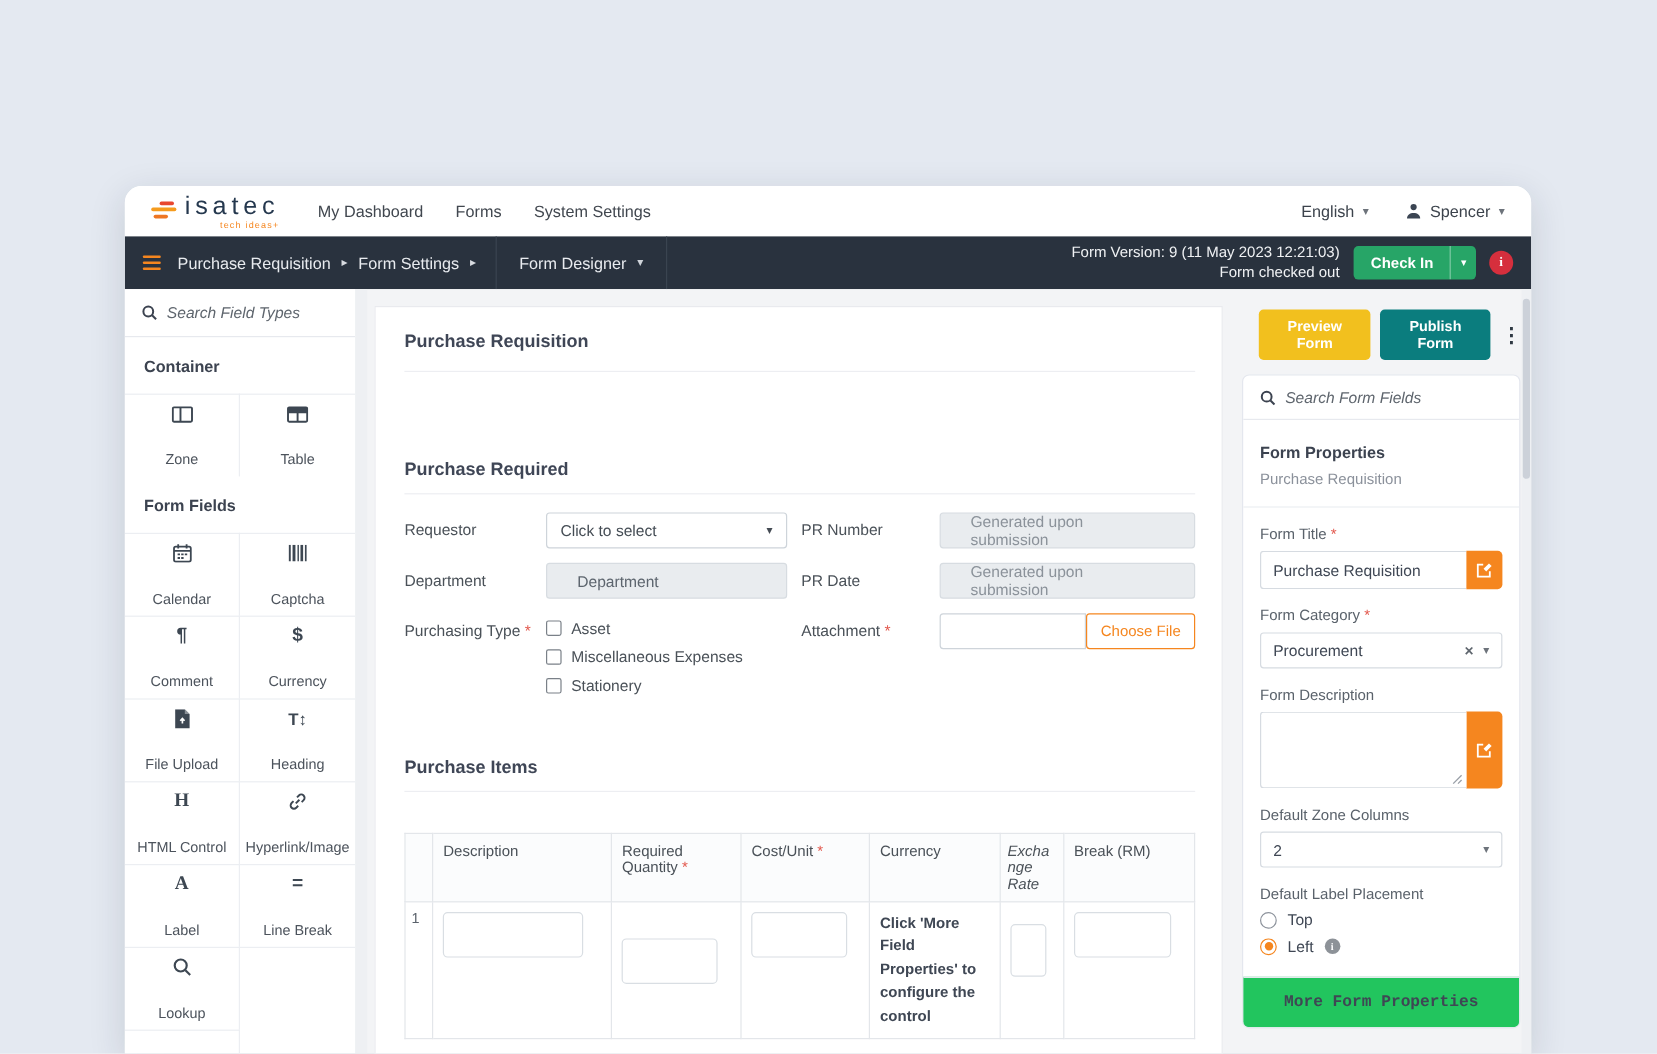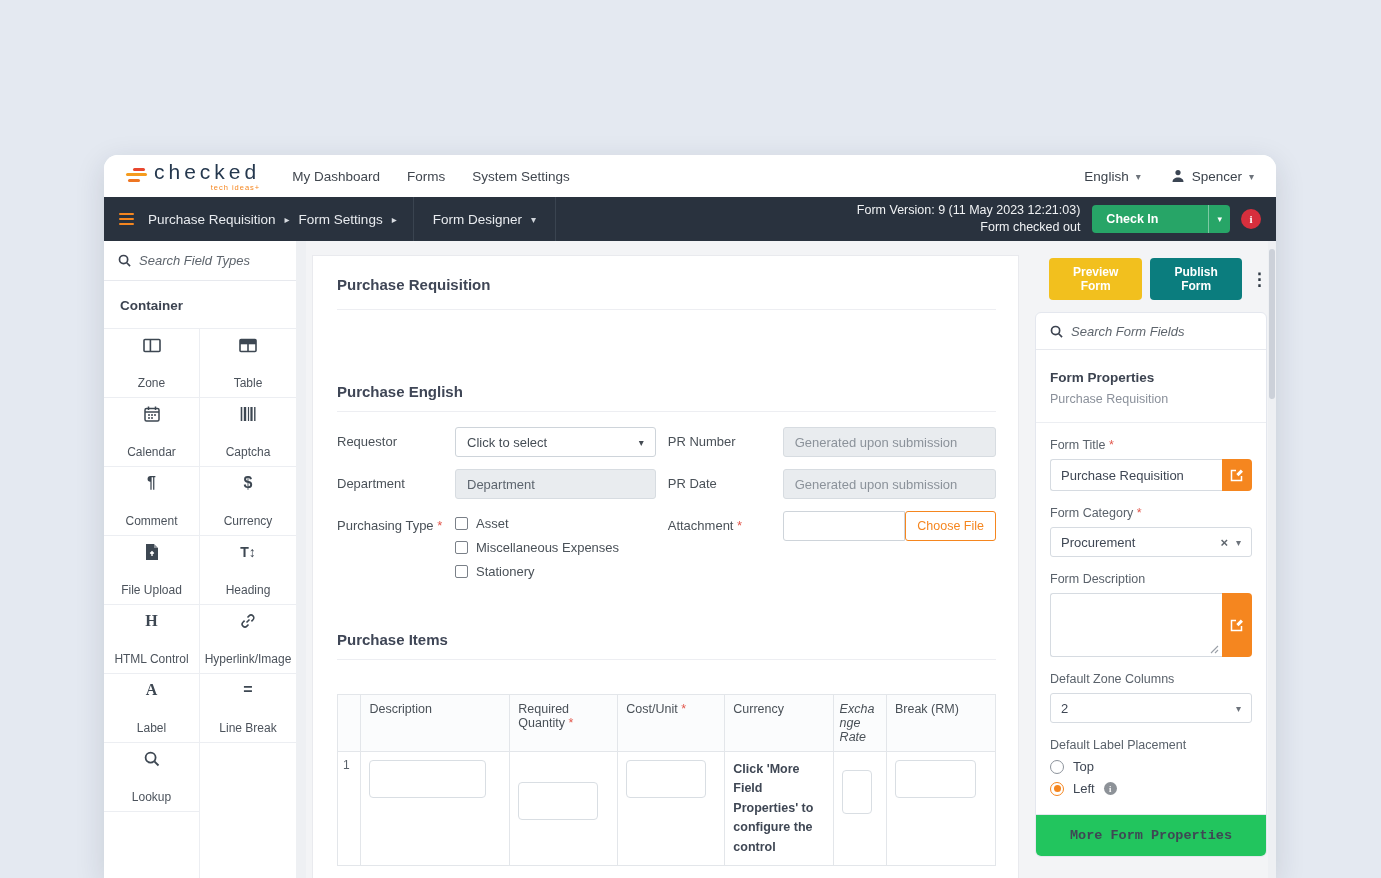--- a/index.html
+++ b/index.html
@@ -34,21 +34,21 @@
   
   .darkbar { height:44px; flex:none; background:#29323e; display:flex; align-items:stretch; color:#e8ebef; }
   .burger { display:flex; flex-direction:column; gap:2.5px; justify-content:center; padding:0 0 0 15px; cursor:pointer; }
   .burger i { width:15px; height:2.5px; background:var(--orange); border-radius:1px; }
   .crumbs { display:flex; align-items:center; gap:9px; padding:0 16px 0 14px; font-size:13.5px; }
   .crumb { cursor:pointer; }
   .crumb-caret { font-size:10px; color:#d8dce1; }
   .view-seg { display:flex; align-items:center; gap:9px; padding:0 19px; border-left:1px solid #3a4450; border-right:1px solid #3a4450; font-size:13.5px; cursor:pointer; }
   .darkbar-right { margin-left:auto; display:flex; align-items:center; }
   .version { text-align:right; font-size:12.5px; line-height:1.4; color:#f0f2f4; margin-right:12px; }
-  .checkin { display:flex; background:var(--green); border-radius:4px; overflow:hidden; cursor:pointer;gap:36px; }
+  .checkin { display:flex; background:var(--green); border-radius:4px; overflow:hidden; cursor:pointer; }
   .checkin-main { padding:7px 14px; font-size:12.5px; font-weight:bold; color:#fff; }
   .checkin-caret { display:flex; align-items:center; padding:0 8px; border-left:1px solid rgba(255,255,255,.4); color:#fff; font-size:9px; }
   .info-circ { width:20px; height:20px; border-radius:50%; background:var(--red); color:#fff; font-weight:bold; font-size:11px; font-family:"Liberation Serif", serif; display:flex; align-items:center; justify-content:center; margin:0 15px 0 11px; cursor:pointer; }
 
   
   .app-body { flex:1; display:flex; min-height:0; background:#f3f4f6; }
 
   
   .fields-panel { width:192px; flex:none; background:#fff; overflow:hidden; }
   .search-row { height:40px; display:flex; align-items:center; gap:8px; padding:0 14px; border-bottom:1px solid #e7e9ee; }
@@ -74,21 +74,21 @@
   .zone-gap { height:73px; }
   .sec-head { font-size:15px; font-weight:bold; color:#3f4656; }
   .sec-head + .hr { margin-top:11px; }
   .f-grid { display:grid; grid-template-columns:1fr 1.03fr; column-gap:12px; row-gap:12px; margin-top:15px; }
   .f-row { display:flex; align-items:flex-start; }
   .f-label { width:118px; flex:none; font-size:13px; color:#4a5158; padding-top:7px; }
   .req { color:#e2574c; }
   .ctl { flex:1; min-width:0; }
   .select-box { height:30px; border:1px solid #ced4da; border-radius:3px; background:#fff; display:flex; align-items:center; padding:11px 11px; font-size:13px; color:#454d55; cursor:pointer; }
   .select-box .caret { margin-left:auto; color:#444b53; }
-  .dis-input { height:30px; border:1px solid #d7dce1; border-radius:3px; background:#e9ecef; display:flex; align-items:center; padding:0 11px; font-size:13px; }
+  .dis-input { height:30px; border:1px solid #d7dce1; border-radius:3px; background:#e9ecef; display:flex; align-items:center; padding:0 25px; font-size:13px; }
   .dis-dark { color:#5d656e; }
   .dis-light { color:#8b929a; }
   .cb-stack { display:flex; flex-direction:column; gap:9px; padding-top:5px; }
   .cb-row { display:flex; align-items:center; gap:8px; }
   .cb-box { width:13px; height:13px; border:1px solid #7a8088; border-radius:2px; background:#fff; cursor:pointer; flex:none; }
   .cb-label { font-size:13px; color:#4a5158; }
   .file-ctl { display:flex; height:30px; }
   .file-well { flex:1; border:1px solid #ced4da; border-radius:3px 0 0 3px; background:#fff; }
   .choose-file { border:1px solid var(--orange); border-radius:3px; background:#fff; color:var(--orange); font-size:12.5px; display:flex; align-items:center; padding:0 11px; cursor:pointer; }
 
@@ -144,21 +144,21 @@
 <div class="window">
 
   <header class="topnav">
     <div class="logo">
       <span class="logo-bars">
           <i></i>
           <i></i>
           <i></i>
         </span>
       <span class="logo-txt">
-        <span class="logo-name">checked</span>
+        <span class="logo-name">isatec</span>
         <span class="logo-tag">tech ideas+</span>
       </span>
     </div>
     <nav class="nav-links">
       <span class="nav-link">My Dashboard</span>
       <span class="nav-link">Forms</span>
       <span class="nav-link">System Settings</span>
     </nav>
     <div class="topnav-right">
       <span class="tn-item">
@@ -235,20 +235,21 @@
                 <rect x="1" y="1.5" width="16" height="12" rx="1"></rect>
                 <line x1="1" y1="5.5" x2="17" y2="5.5"></line>
                 <line x1="9" y1="5.5" x2="9" y2="13.5"></line>
                 <rect x="1" y="1.5" width="16" height="4" fill="currentColor" stroke="none"></rect>
               </svg>
             </span>
           <span class="type-label">Table</span>
         </div>
       </div>
 
+      <div class="sec-title">Form Fields</div>
       <div class="type-grid">
         <div class="type-cell">
           <span class="t-ico">
               <svg class="ico" width="16" height="16" viewBox="0 0 16 16" fill="none" stroke="currentColor" stroke-width="1.5">
                 <rect x="1" y="2.5" width="14" height="12.5" rx="1.5"></rect>
                 <line x1="4.5" y1="0.5" x2="4.5" y2="4"></line>
                 <line x1="11.5" y1="0.5" x2="11.5" y2="4"></line>
                 <line x1="1" y1="6" x2="15" y2="6"></line>
                 <line x1="4" y1="9" x2="6" y2="9"></line>
                 <line x1="7" y1="9" x2="9" y2="9"></line>
@@ -331,21 +332,21 @@
 
     <div class="vstrip"></div>
 
     <main class="canvas-area">
       <div class="canvas-card">
         <div class="form-title">Purchase Requisition</div>
         <hr class="hr">
         <div class="zone-gap"></div>
 
         <section>
-          <div class="sec-head">Purchase English</div>
+          <div class="sec-head">Purchase Required</div>
           <hr class="hr">
           <div class="f-grid">
             <div class="f-row">
               <span class="f-label">Requestor</span>
               <div class="ctl select-box">
                 <span>Click to select</span>
                 <span class="caret">▾</span>
               </div>
             </div>
             <div class="f-row">

